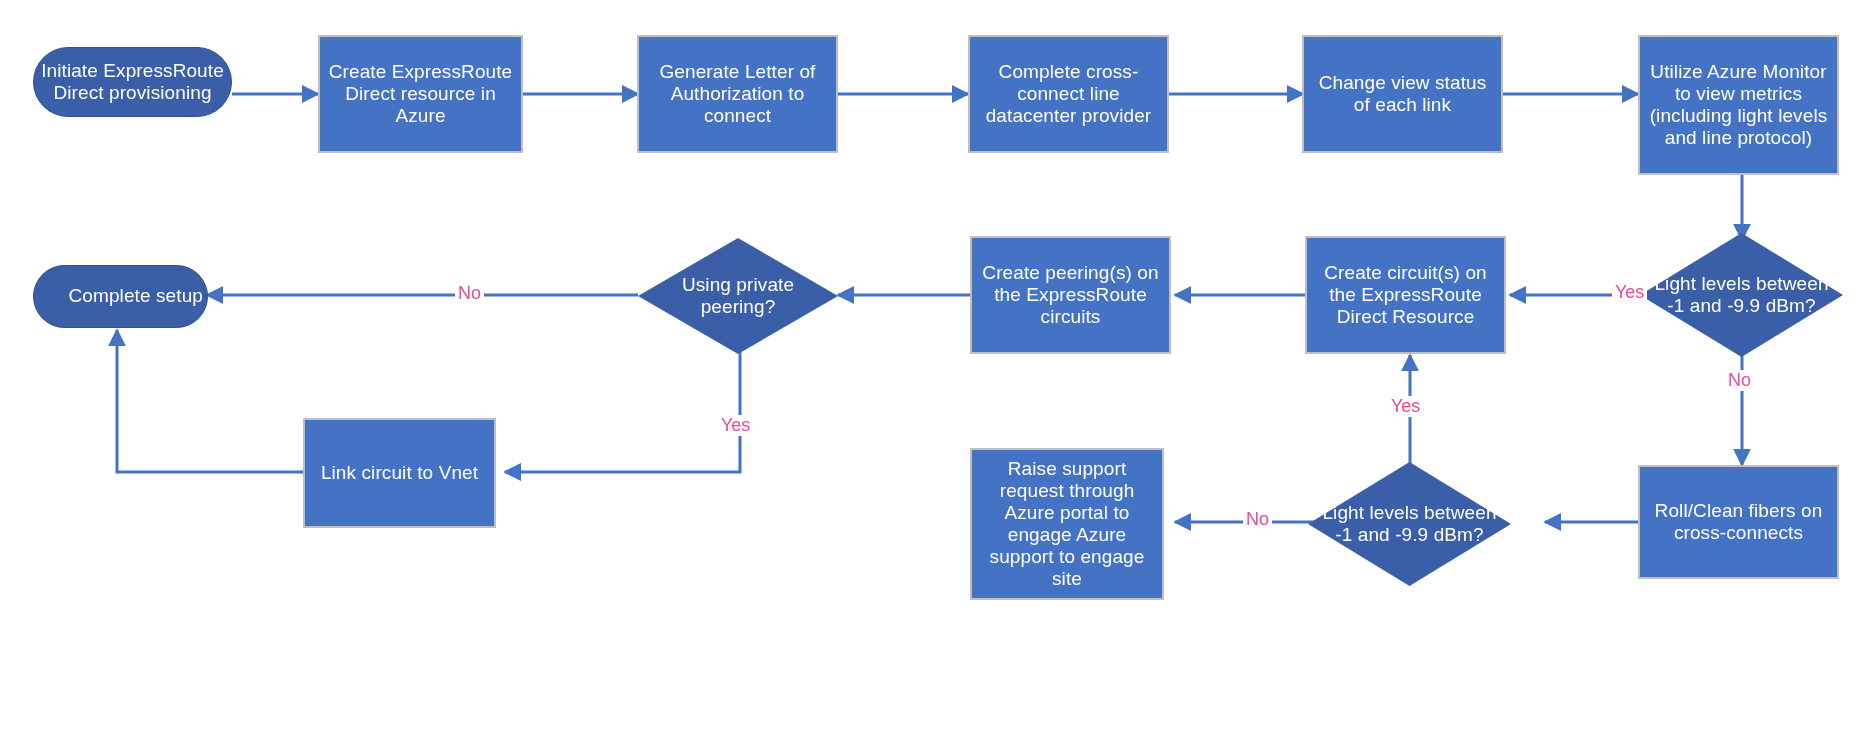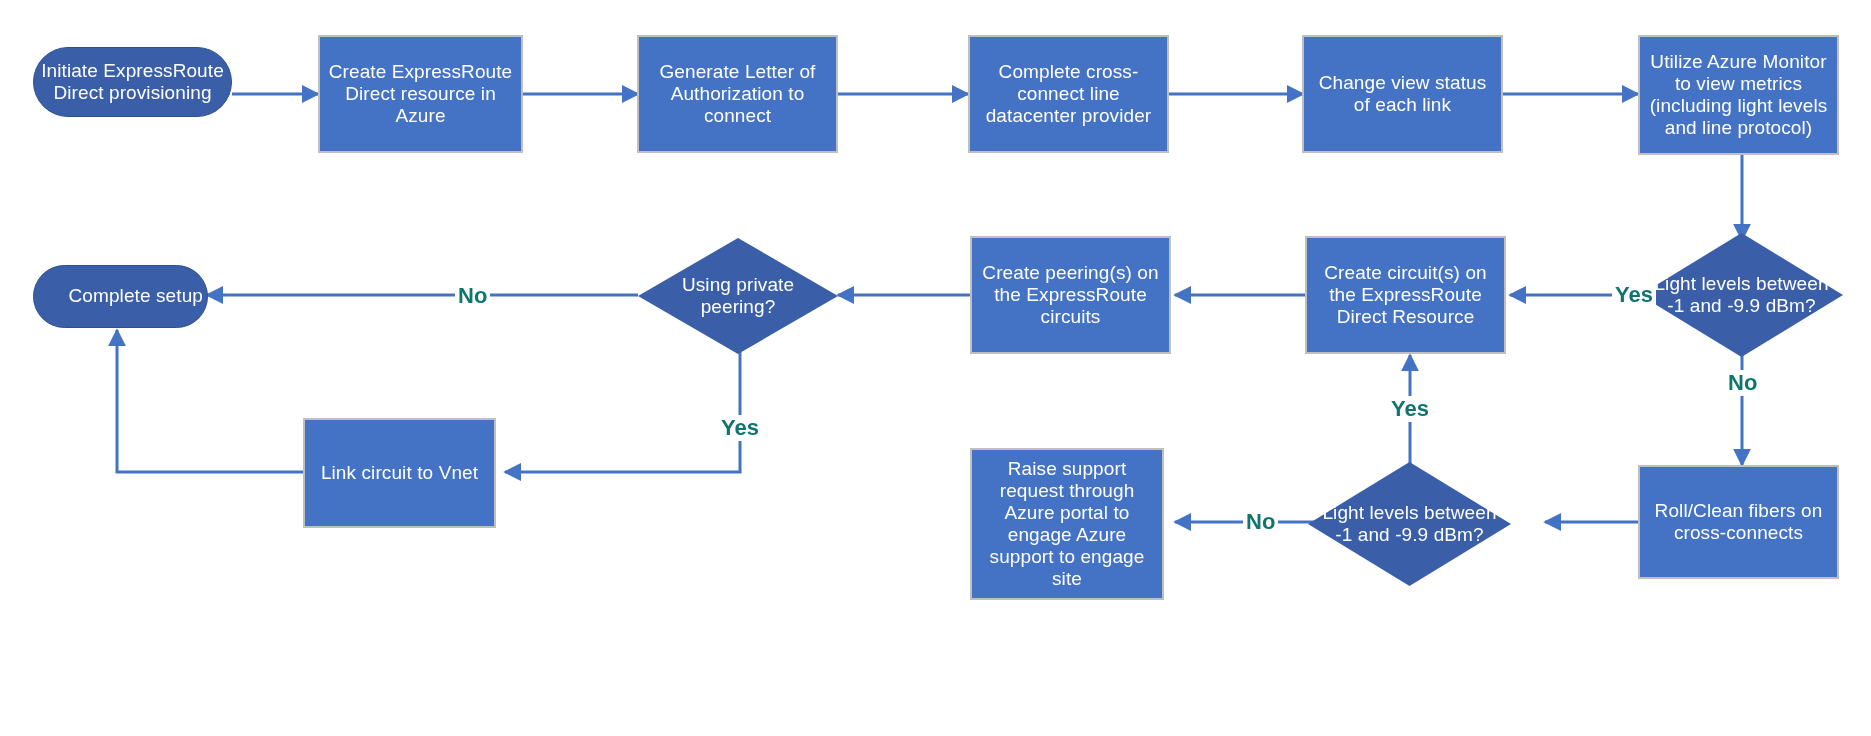--- a/index.html
+++ b/index.html
@@ -59,27 +59,26 @@
   .decision .dia-shape {
     position: absolute;
     left: 0; top: 0;
     width: 100%; height: 100%;
     background: #3A5FA8;
     clip-path: polygon(50% 0%, 100% 50%, 50% 100%, 0% 50%);
     z-index: -1;
   }
   .edge-label {
     position: absolute;
-    color: #0f766e;
-    font-size: 22px;
+    color: #ec4899;
+    font-size: 18px;
     background: #ffffff;
     padding: 0 3px;
     z-index: 4;
     white-space: nowrap;
-    font-weight: bold;
   }
 </style>
 </head>
 <body>
 
 <div id="canvas">
 
   <svg id="edges" viewBox="0 0 1871 736" xmlns="http://www.w3.org/2000/svg">
     <defs>
       <marker id="arrow" viewBox="0 0 10 10" refX="9" refY="5" markerWidth="6" markerHeight="6" orient="auto-start-reverse">
@@ -119,21 +118,21 @@
   </div>
 
   <div class="node process" style="left:968px; top:35px; width:201px; height:118px;">
     <span class="label">Complete cross-connect line datacenter provider</span>
   </div>
 
   <div class="node process" style="left:1302px; top:35px; width:201px; height:118px;">
     <span class="label">Change view status of each link</span>
   </div>
 
-  <div class="node process" style="left:1638px; top:35px; width:201px; height:120px;text-align:center;">
+  <div class="node process" style="left:1638px; top:35px; width:201px; height:140px;text-align:center;">
     <span class="label">Utilize Azure Monitor to view metrics (including light levels and line protocol)</span>
   </div>
 
   <div class="node terminator" style="left:33px; top:265px; width:175px; height:63px;text-align:right;">
     <span class="label">Complete setup</span>
   </div>
 
   <div class="node decision" style="left:638px; top:238px; width:200px; height:116px;">
     <span class="dia-shape"></span>
     <span class="label">Using private peering?</span>

